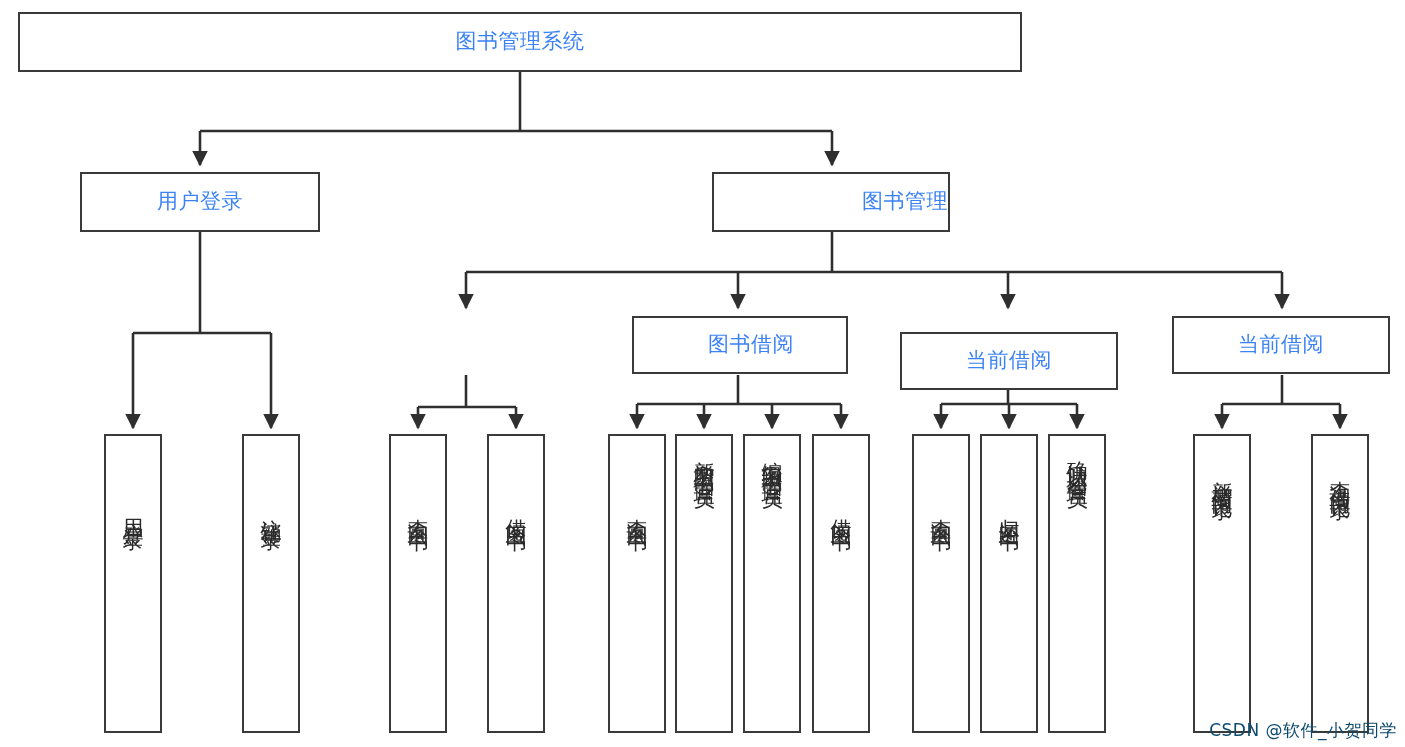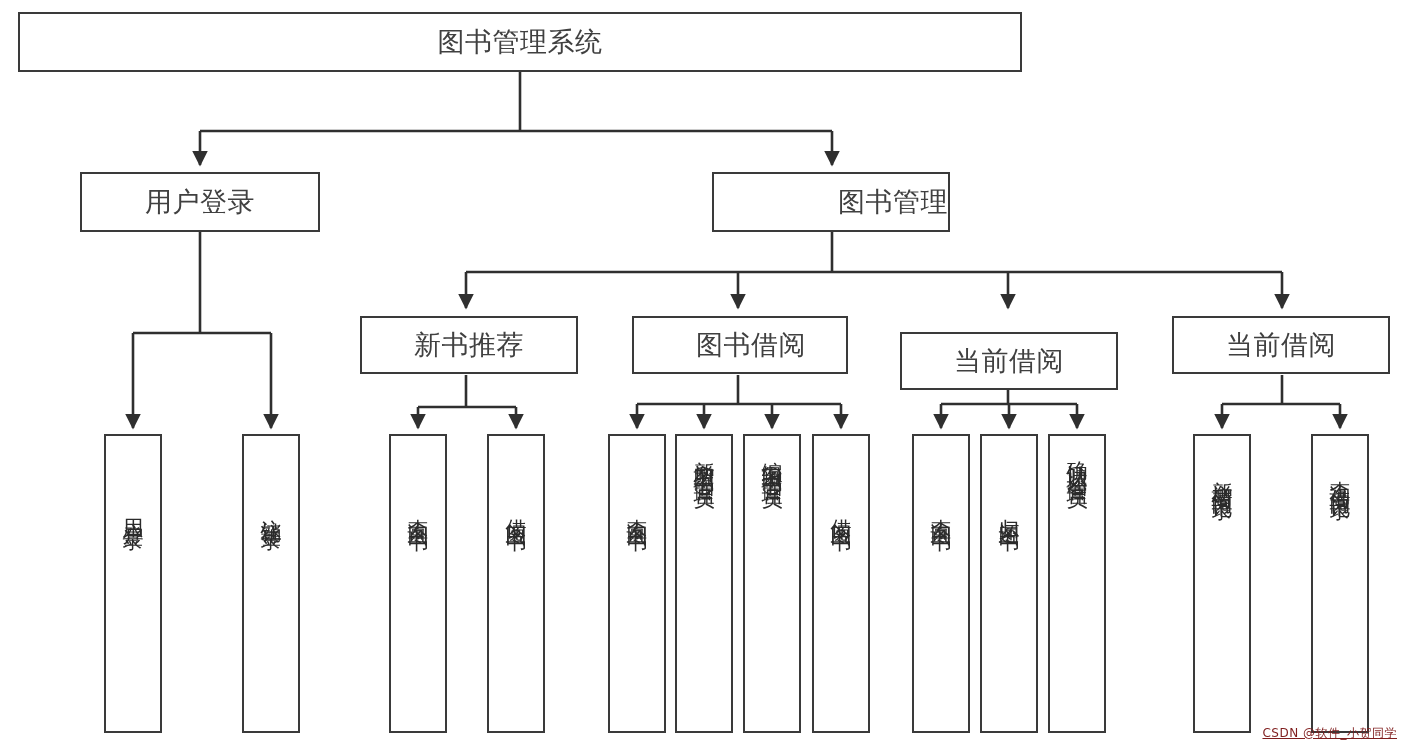--- a/index.html
+++ b/index.html
@@ -31,45 +31,44 @@
     position: absolute;
     box-sizing: border-box;
     background: #ffffff;
     border: 2px solid #3a3a3a;
     display: flex;
     align-items: center;
     justify-content: center;
     overflow: hidden;
   }
   .node-label-h {
-    font-size: 27px;
-    color: #404040;
+    font-size: 21px;
+    color: #3b82f6;
     line-height: 1.1;
     white-space: nowrap;
     letter-spacing: 0.5px;
   }
   .node-label-v {
     font-size: 21px;
     color: #2b2b2b;
     writing-mode: vertical-rl;
     text-orientation: upright;
     letter-spacing: 4px;
     line-height: 1.05;
     white-space: nowrap;
     text-align: center;
   }
   .watermark {
     position: absolute;
     right: 8px;
     bottom: 5px;
-    font-size: 12px;
-    color: #7f1d1d;
+    font-size: 17px;
+    color: #0c4a6e;
     white-space: nowrap;
     letter-spacing: 0.5px;
-    text-decoration: underline;
   }
 </style>
 </head>
 <body>
 
 <div id="diagram-root">
 
   <svg class="connectors" viewBox="0 0 1405 747" xmlns="http://www.w3.org/2000/svg">
     <defs>
       <marker id="arrow" viewBox="0 0 10 10" refX="9" refY="5" markerWidth="6" markerHeight="6" orient="auto-start-reverse">
@@ -125,23 +124,20 @@
   </div>
 
   <div class="node-box" style="left:80px; top:172px; width:240px; height:60px;">
     <span class="node-label-h">用户登录</span>
   </div>
 
   <div class="node-box" style="left:712px; top:172px; width:238px; height:60px;justify-content:flex-end;">
     <span class="node-label-h">图书管理</span>
   </div>
 
-  <div class="node-box" style="left:360px; top:316px; width:218px; height:58px;">
-    <span class="node-label-h">新书推荐</span>
-  </div>
 
   <div class="node-box" style="left:632px; top:316px; width:216px; height:58px;padding-left:22px;">
     <span class="node-label-h">图书借阅</span>
   </div>
 
   <div class="node-box" style="left:900px; top:332px; width:218px; height:58px;">
     <span class="node-label-h">当前借阅</span>
   </div>
 
   <div class="node-box" style="left:1172px; top:316px; width:218px; height:58px;">

